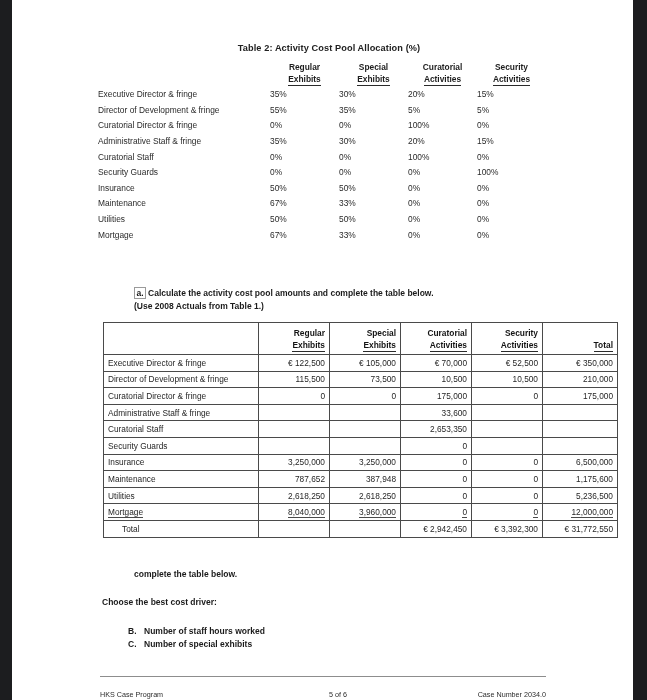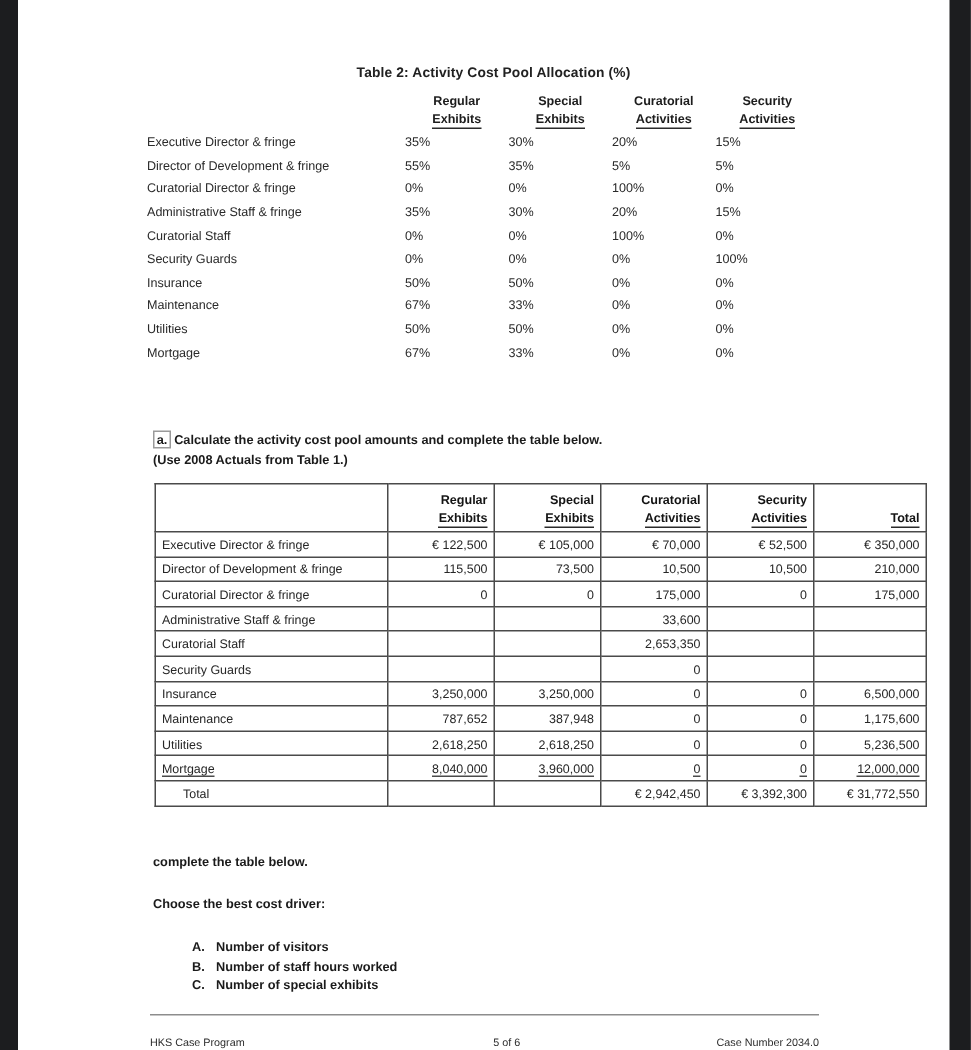--- a/index.html
+++ b/index.html
@@ -88,20 +88,21 @@
   .t2-col-n { width: 69px; }
 
   
   .qline {
     position: absolute;
     font-size: 8.5px;
     font-weight: bold;
     color: #1b1b1b;
     line-height: 13.4px;
     white-space: nowrap;
+    margin-left: 32px;
   }
   .qmark {
     display: inline-block;
     border: 1px solid #9a9a9a;
     padding: 0px 1.5px 0px 1.5px;
     margin-right: 2px;
     line-height: 10px;
     font-weight: bold;
   }
   .u { text-decoration: underline; }
@@ -432,23 +433,20 @@
             </tr>
           </tbody>
         </table>
       </div>
 
       <div class="qline" style="left:90px; top:568px;">complete the table below.</div>
 
       <div class="choices">
         <div class="hdr">Choose the best cost driver:</div>
         <div class="opt">
-          <span class="ltr">A.</span><span>Number of visitors</span>
-        </div>
-        <div class="opt">
           <span class="ltr">B.</span><span>Number of staff hours worked</span>
         </div>
         <div class="opt">
           <span class="ltr">C.</span><span>Number of special exhibits</span>
         </div>
       </div>
 
       <div class="footer">
         <span>HKS Case Program</span>
         <span class="mid">5 of 6</span>

